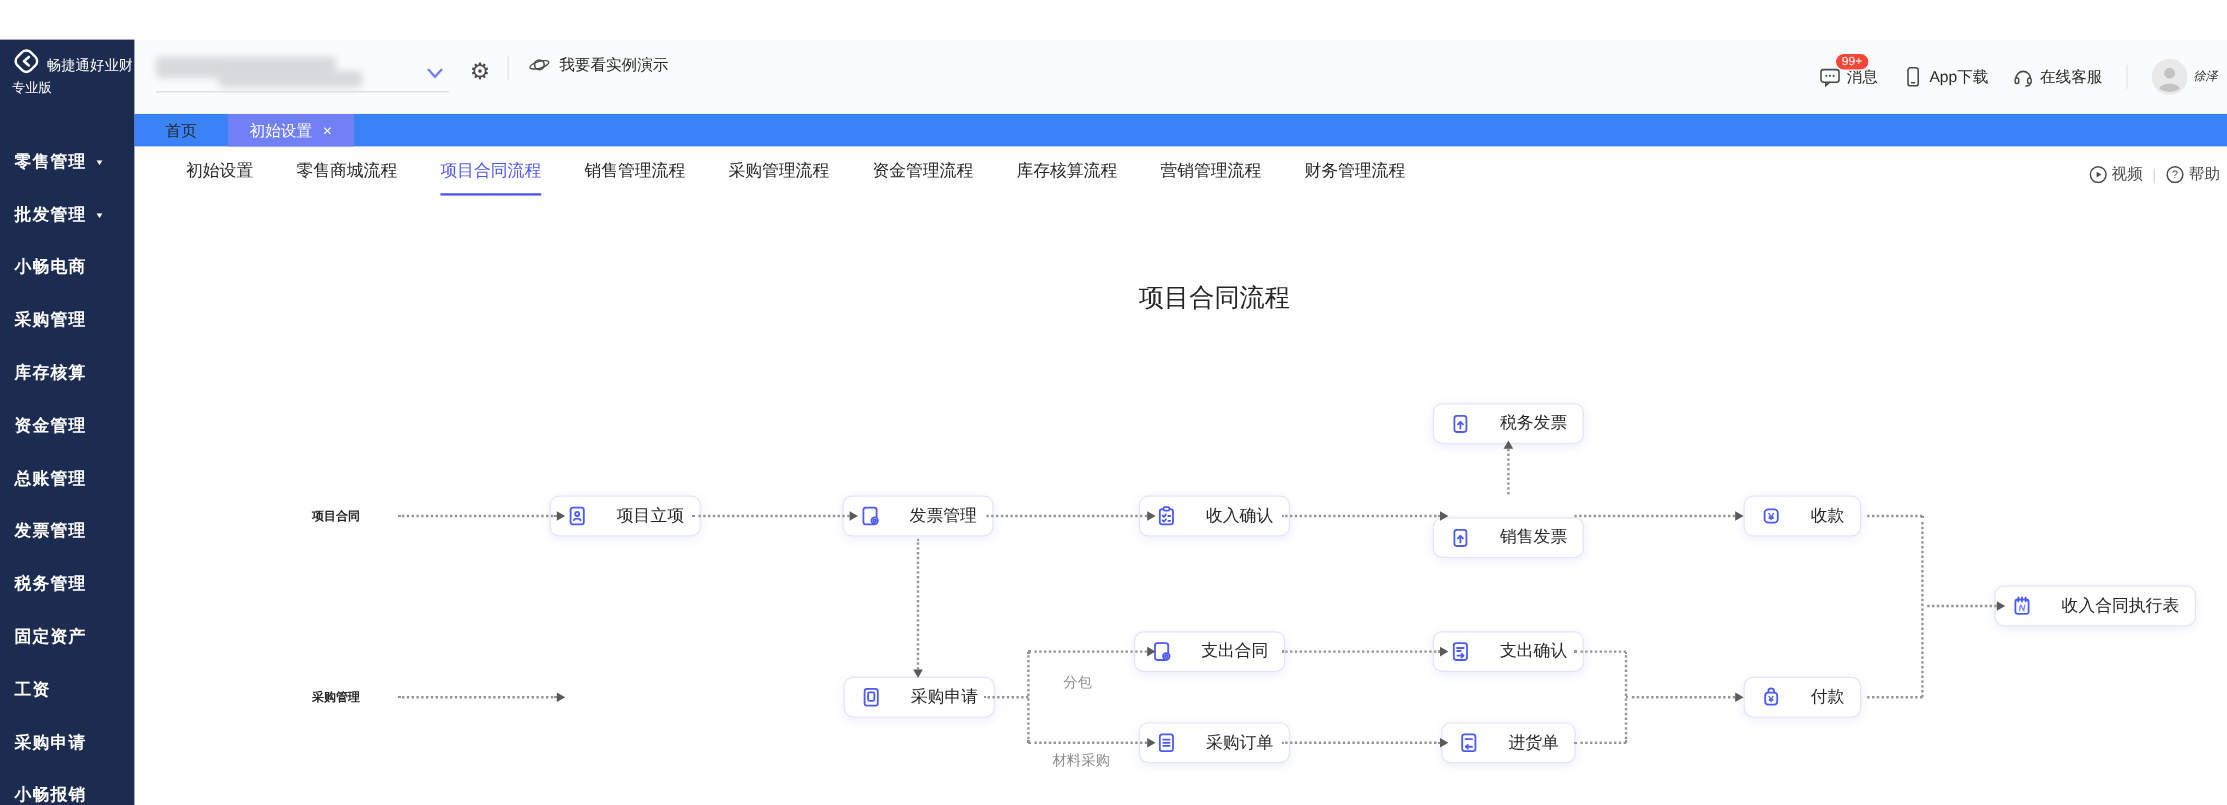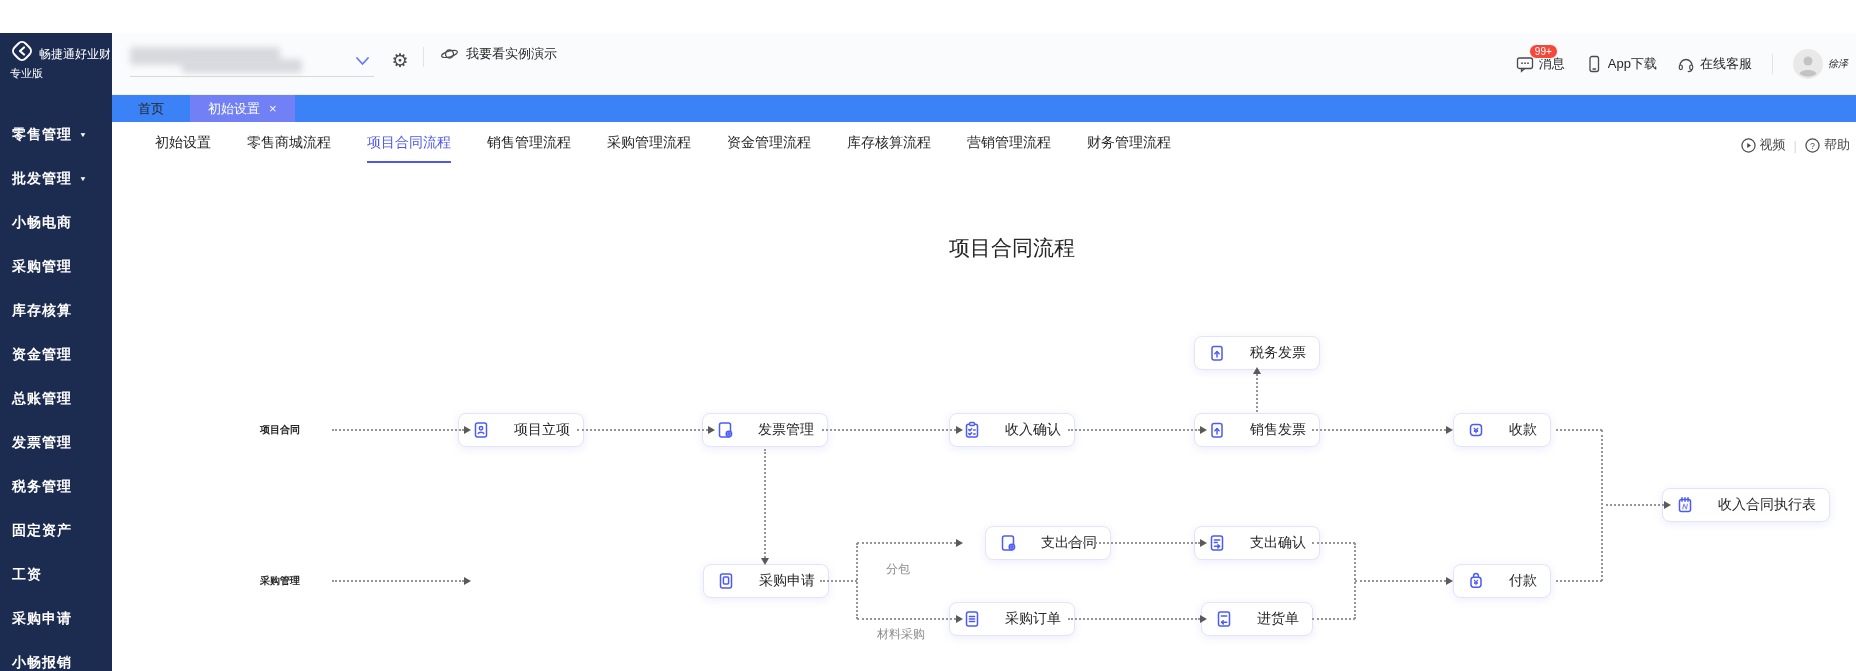--- a/index.html
+++ b/index.html
@@ -253,21 +253,21 @@
               <rect x="3.5" y="3.2" width="11" height="12.8" rx="2"></rect>
               <rect x="6.6" y="1.6" width="4.8" height="3" rx="1" fill="#fff"></rect>
               <path d="M5.8 8.6l1.1 1.1 1.8-2"></path>
               <path d="M10.6 9h1.6"></path>
               <path d="M5.8 12.6l1.1 1.1 1.8-2"></path>
               <path d="M10.6 13h1.6"></path>
             </svg>
           </span>
           <span>收入确认</span>
         </div>
-        <div class="flow-node" style="left: 1145px; top: 308px;">
+        <div class="flow-node" style="left: 1145px; top: 326px;">
           <span class="nicon">
             <svg width="18" height="18" viewBox="0 0 18 18" fill="none" stroke="#4c5bf5" stroke-width="1.5" stroke-linecap="round" stroke-linejoin="round">
               <rect x="4" y="2.5" width="10" height="13.5" rx="2"></rect>
               <path d="M9 13V7.8"></path>
               <path d="M6.9 9.7L9 7.5l2.1 2.2"></path>
             </svg>
           </span>
           <span>销售发票</span>
         </div>
         <div class="flow-node" style="left: 1145px; top: 231px;">
@@ -291,21 +291,21 @@
         </div>
         <div class="flow-node" style="left: 654px; top: 459px;">
           <span class="nicon">
             <svg width="18" height="18" viewBox="0 0 18 18" fill="none" stroke="#4c5bf5" stroke-width="1.5" stroke-linecap="round" stroke-linejoin="round">
               <rect x="3.5" y="2" width="11" height="14" rx="2"></rect>
               <rect x="6.4" y="5" width="5.2" height="7" rx="1"></rect>
             </svg>
           </span>
           <span>采购申请</span>
         </div>
-        <div class="flow-node" style="left: 936px; top: 421px; align-items: center;">
+        <div class="flow-node" style="left: 896px; top: 421px; align-items: center;">
           <span class="nicon">
             <svg width="18" height="18" viewBox="0 0 18 18" fill="none" stroke="#4c5bf5" stroke-width="1.5" stroke-linecap="round" stroke-linejoin="round">
               <rect x="3.5" y="2" width="11" height="14" rx="2"></rect>
               <circle cx="12.9" cy="12.9" r="2.7" fill="#fff"></circle>
               <circle cx="12.9" cy="12.9" r="1.1"></circle>
             </svg>
           </span>
           <span>支出合同</span>
         </div>
         <div class="flow-node" style="left: 1145px; top: 421px;">

